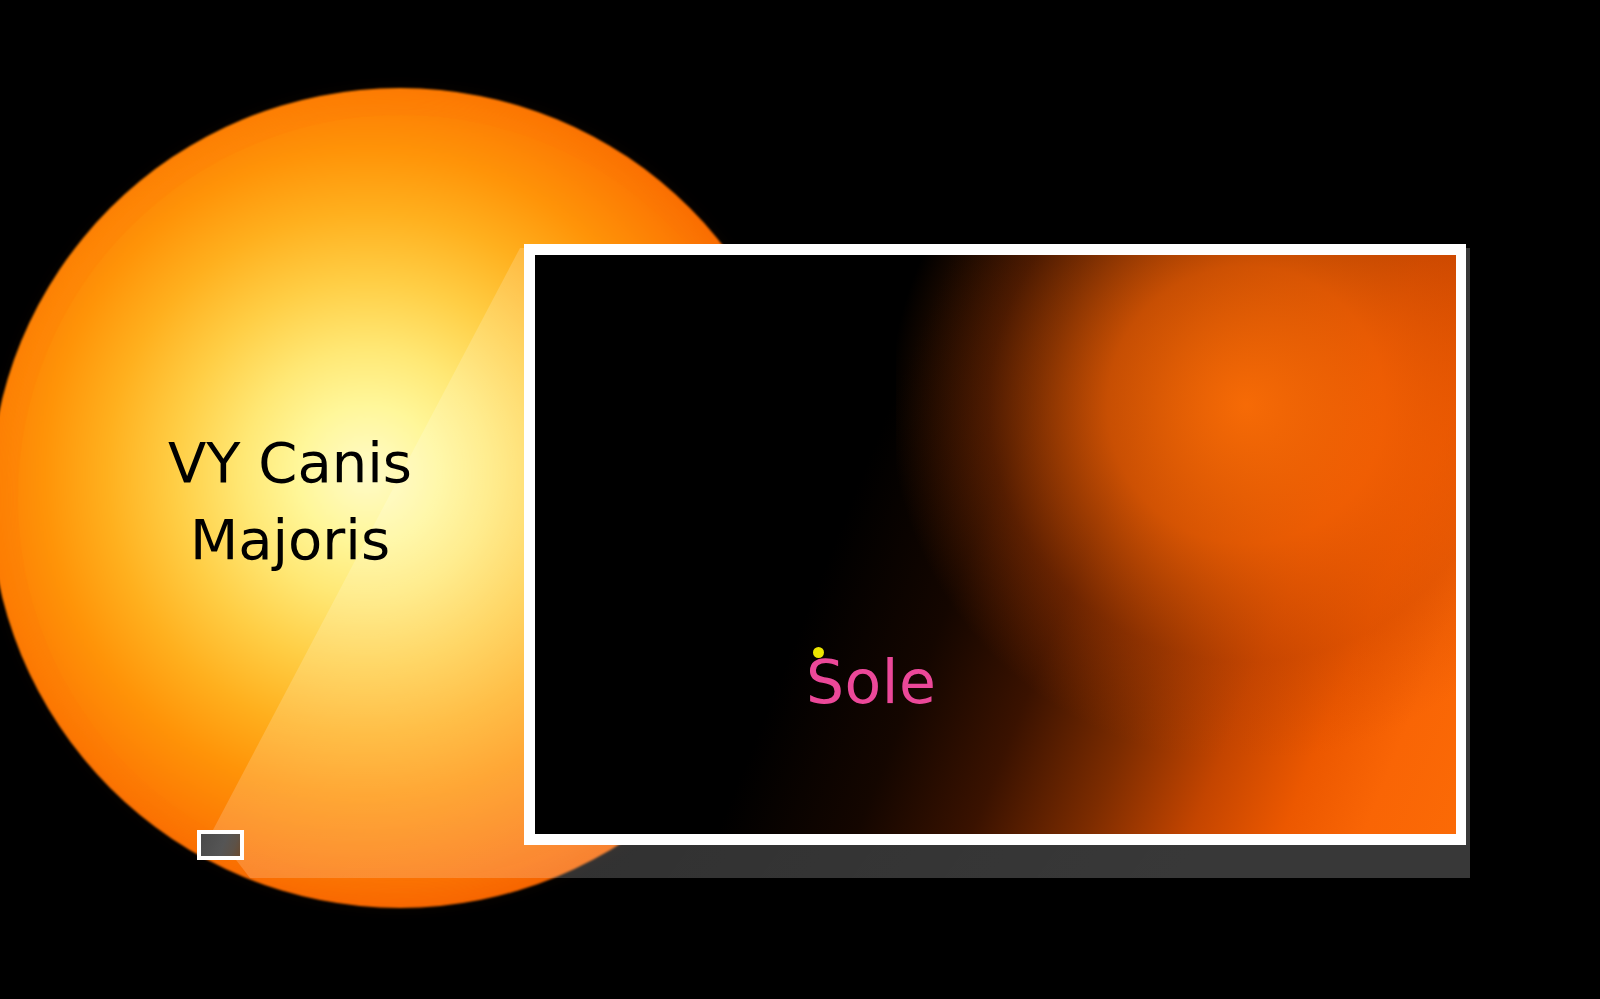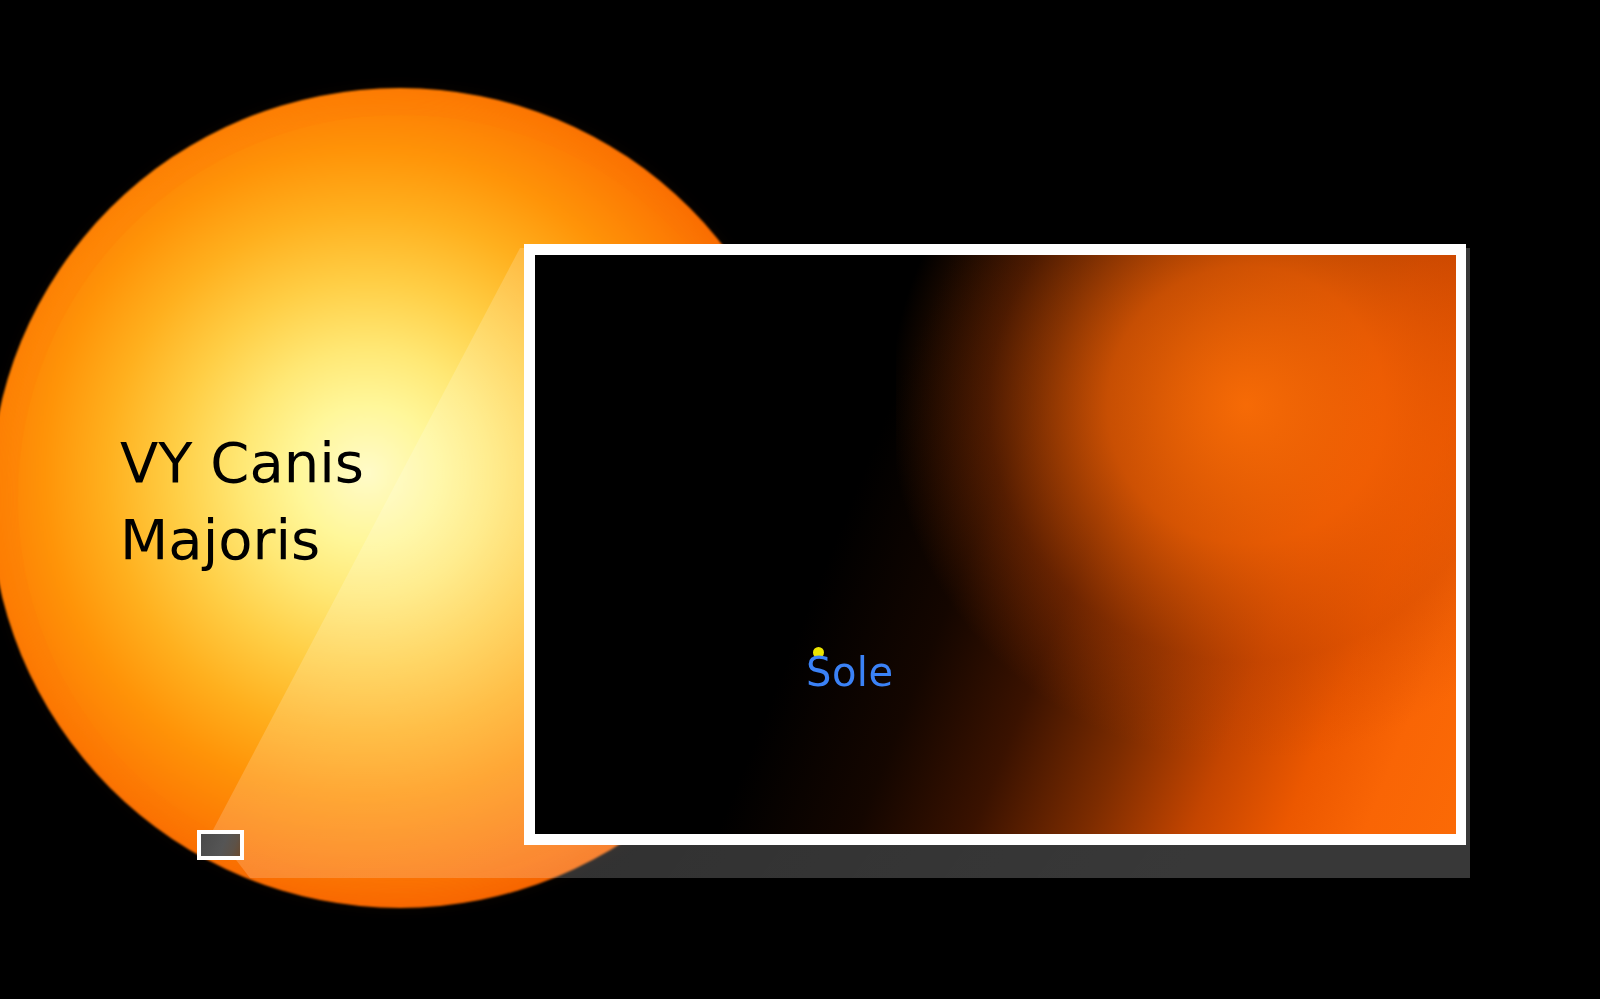--- a/index.html
+++ b/index.html
@@ -119,34 +119,35 @@
     width: 11px;
     height: 11px;
     border-radius: 50%;
     background: #ece500;
   }
 
   .sun-label {
     position: absolute;
     left: 806px;
     top: 652px;
-    color: #3b82f6;
-    font-size: 40px;
+    color: #ec4899;
+    font-size: 60px;
     line-height: 1;
     white-space: nowrap;
     letter-spacing: 0.5px;
     text-align: center;
   }
 
   
   .star-label {
     position: absolute;
     left: 120px;
     top: 424px;
     width: 340px;
+    text-align: center;
     color: #000000;
     font-size: 56px;
     line-height: 1.38;
     white-space: pre-line;
   }
 
   
   .scale-rect {
     position: absolute;
     left: 197px;

